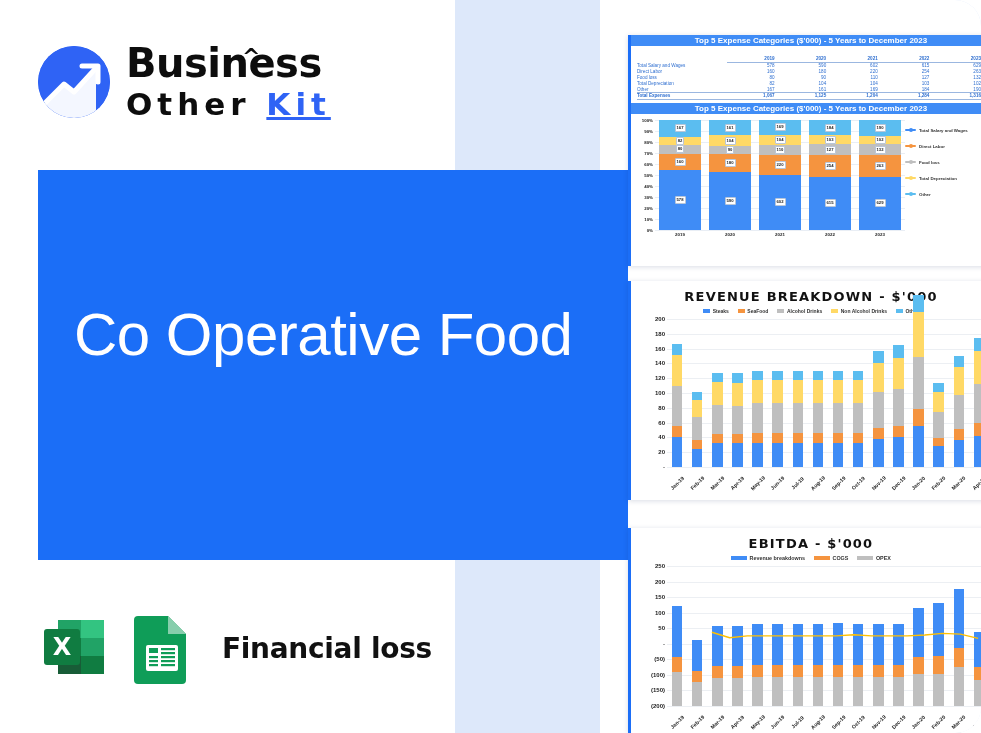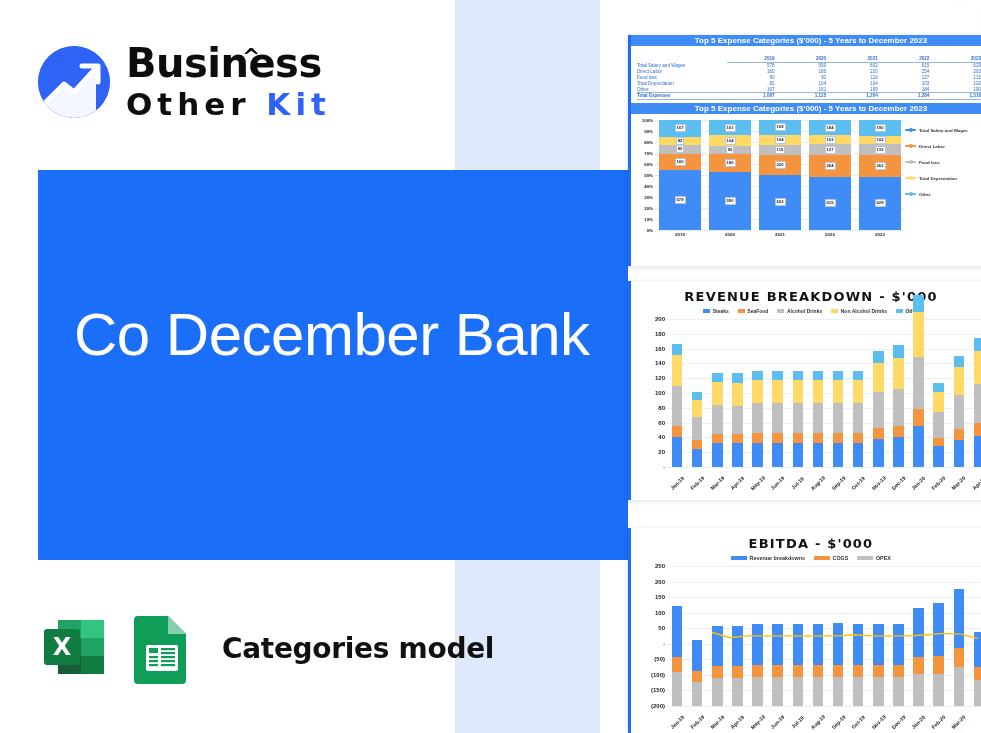--- a/index.html
+++ b/index.html
@@ -40,21 +40,21 @@
     font-size:40px;font-weight:bold;color:#0d0d0d;letter-spacing:-0.5px;
     line-height:42px;font-family:"DejaVu Sans", sans-serif;position:relative;
   }
   .logo-l1 .hat{
     position:absolute;left:116px;top:-6px;font-size:22px;font-weight:bold;color:#0d0d0d;
   }
   .logo-l2{
     font-size:31px;font-weight:bold;color:#0d0d0d;letter-spacing:5px;
     line-height:36px;margin-top:2px;font-family:"DejaVu Sans", sans-serif;
   }
-  .logo-l2 .kit{color:#2f63f5;}
+  .logo-l2 .kit{color:#2f63f5;text-decoration:underline;}
 
   
   .title{
     position:absolute;left:74px;top:300px;width:520px;
     color:#ffffff;font-size:60px;line-height:70px;font-weight:normal;
     font-family:"Liberation Sans", sans-serif;letter-spacing:-0.5px;
     white-space:pre-line;
   }
 
   
@@ -162,21 +162,21 @@
         <path d="M4 60 L26 38 L36 46 L58 24 L58 72 L4 72 Z" fill="#ffffff" opacity="0.95"></path>
         <path d="M4 60 L26 38 L36 46 L58 24" stroke="#2f63f5" stroke-width="0" fill="none"></path>
       </svg>
     </div>
     <div class="logo-text">
       <div class="logo-l1"><span>Business</span><span class="hat">^</span></div>
       <div class="logo-l2"><span>Other</span> <span class="kit">Kit</span></div>
     </div>
   </div>
 
-  <div class="title">Co December Bank</div>
+  <div class="title">Co Operative Food</div>
 
   <div class="badges">
     <div class="xls-icon">
       <svg width="72" height="72" viewBox="0 0 72 72">
         <rect x="20" y="8" width="46" height="18" fill="#21a366"></rect>
         <rect x="20" y="26" width="46" height="18" fill="#107c41"></rect>
         <rect x="20" y="44" width="46" height="18" fill="#185c37"></rect>
         <rect x="43" y="8" width="23" height="18" fill="#33c481"></rect>
         <rect x="43" y="26" width="23" height="18" fill="#21a366"></rect>
         <rect x="43" y="44" width="23" height="18" fill="#107c41"></rect>
@@ -193,21 +193,21 @@
         <rect x="29" y="36" width="14" height="2.2" fill="#0f9d58"></rect>
         <rect x="29" y="40" width="14" height="2.2" fill="#0f9d58"></rect>
         <rect x="17" y="44" width="9" height="2.2" fill="#0f9d58"></rect>
         <rect x="29" y="44" width="14" height="2.2" fill="#0f9d58"></rect>
         <rect x="17" y="48" width="9" height="2.2" fill="#0f9d58"></rect>
         <rect x="29" y="48" width="14" height="2.2" fill="#0f9d58"></rect>
         <rect x="17" y="52" width="9" height="2.2" fill="#0f9d58"></rect>
         <rect x="29" y="52" width="14" height="2.2" fill="#0f9d58"></rect>
       </svg>
     </div>
-    <div class="badge-label">Categories model</div>
+    <div class="badge-label">Financial loss</div>
   </div>
 
   <div class="card" id="card-expenses">
     <div class="xl-banner">Top 5 Expense Categories ($'000) - 5 Years to December 2023</div>
     <div class="tbl-wrap">
       <table class="xl-table">
         <thead>
             <tr>
           <th class="lbl"></th>
           <th>2019</th>

